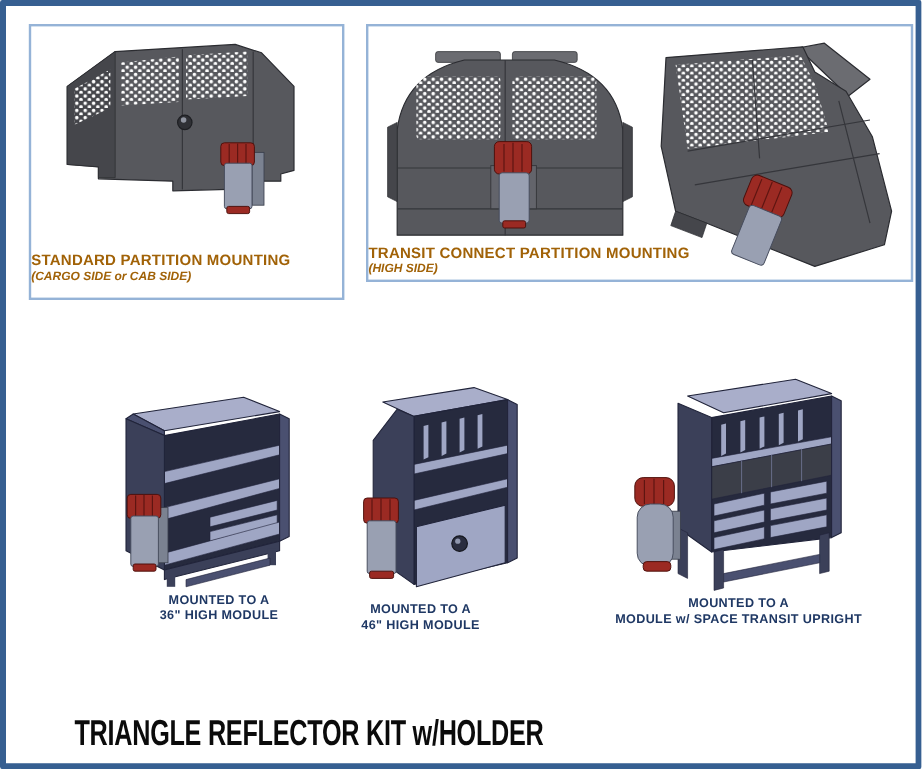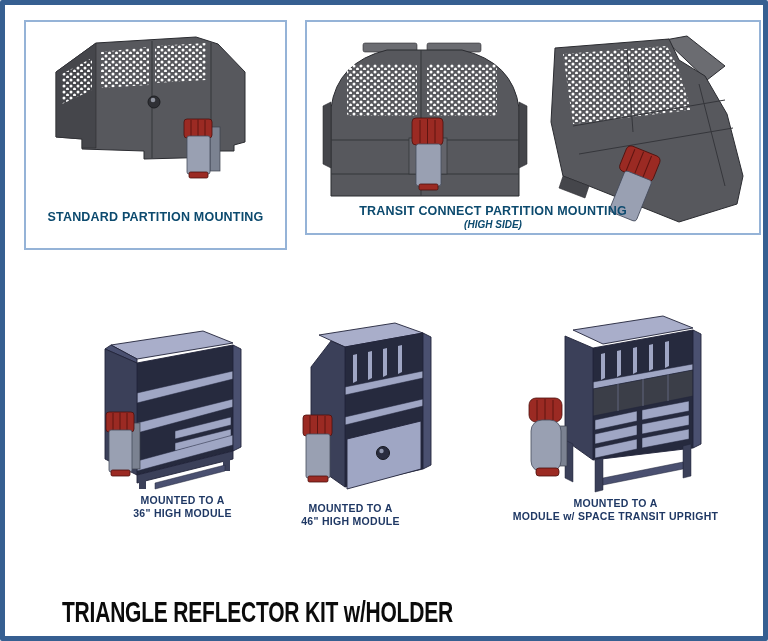--- a/index.html
+++ b/index.html
@@ -4,21 +4,21 @@
 <style>
   html,body{margin:0;padding:0;background:#fff;}
   .page{
     position:relative;width:768px;height:641px;box-sizing:border-box;
     background:#ffffff;border:5px solid #365F91;border-radius:2px;
     font-family:"Liberation Sans", sans-serif;overflow:hidden;
   }
   .pbox{position:absolute;border:2px solid #95B3D7;box-sizing:border-box;background:#fff;}
   .box-standard{left:19px;top:15px;width:263px;height:230px;}
   .box-transit{left:300px;top:15px;width:456px;height:215px;}
-  .pcap{position:absolute;text-align:center;color:#0c4a6e;}
+  .pcap{position:absolute;text-align:left;color:#a16207;}
   .pcap-standard{left:0;right:0;top:188px;}
   .pcap-transit{left:0;top:182px;width:372px;}
   .cap1{font-size:12.5px;font-weight:bold;letter-spacing:.2px;white-space:nowrap;}
   .cap2{font-size:10px;font-weight:bold;font-style:italic;margin-top:1px;white-space:nowrap;}
   .mcap{position:absolute;text-align:center;color:#1F3864;font-weight:bold;
         font-size:10.5px;line-height:13px;letter-spacing:.3px;white-space:nowrap;}
   .mcap1{left:80px;top:489px;width:195px;}
   .mcap2{left:248px;top:497px;width:195px;}
   .mcap3{left:478px;top:492px;width:265px;}
   .main-title{
@@ -68,20 +68,21 @@
       <g>
         <rect class="bracket" x="162" y="97" width="10" height="44"></rect>
         <rect class="red" x="136" y="89" width="28" height="19" rx="3"></rect>
         <path class="ribs" d="M143 90 L143 107 M150 89.5 L150 107.5 M157 90 L157 107"></path>
         <rect class="hgray" x="139" y="106" width="23" height="38" rx="2"></rect>
         <rect class="red" x="141" y="142" width="19" height="6" rx="1.5"></rect>
       </g>
     </svg>
     <div class="pcap pcap-standard">
       <div class="cap1">STANDARD PARTITION MOUNTING</div>
+      <div class="cap2">(CARGO SIDE or CAB SIDE)</div>
     </div>
   </div>
 
   <div class="pbox box-transit">
     <svg class="ill" style="left:10px;top:6px" width="215" height="185" viewBox="0 0 215 185">
       <g>
         <rect class="pgrayl pstroke-t" x="46" y="15" width="54" height="9" rx="2"></rect>
         <rect class="pgrayl pstroke-t" x="110" y="15" width="54" height="9" rx="2"></rect>
         <path class="pgray pstroke" d="M14 168 L14 80 Q20 34 70 22 L145 22 Q196 34 202 80 L202 168 Z"></path>
         <polygon class="pgrayd pstroke-t" points="6,78 14,74 14,140 6,136"></polygon>

